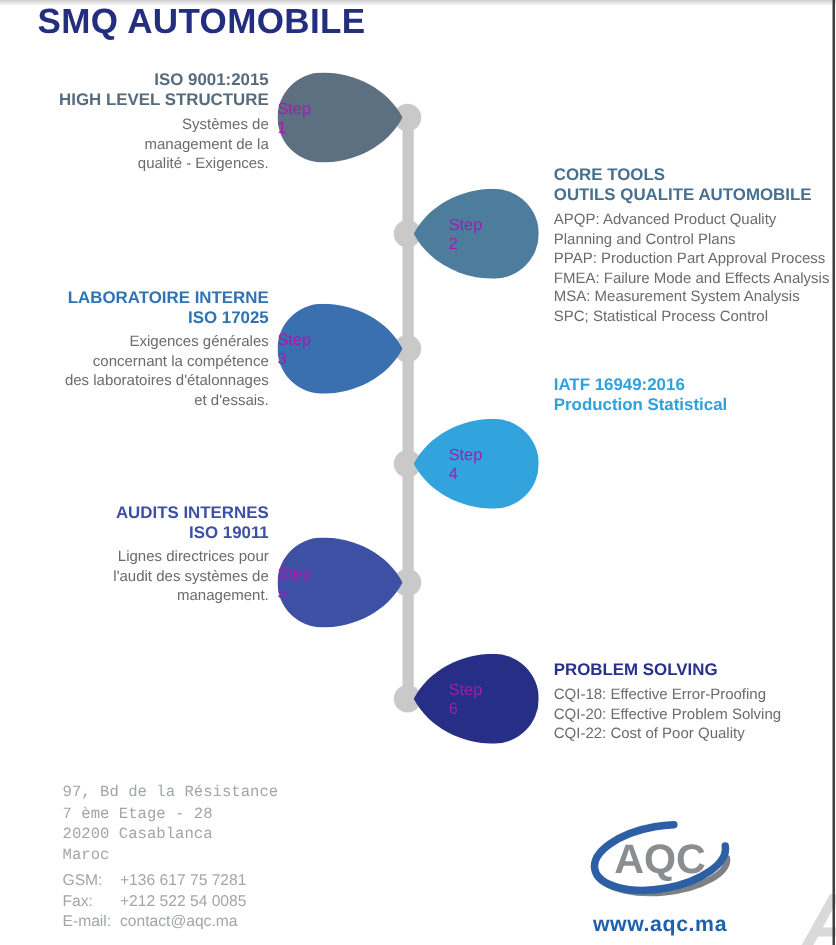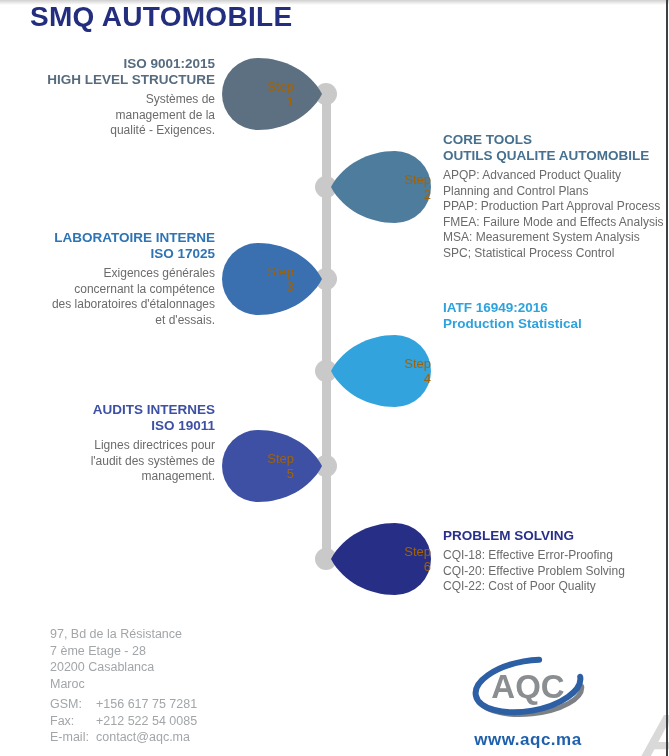--- a/index.html
+++ b/index.html
@@ -23,39 +23,39 @@
 
   
   .drop { position:absolute; width:100px; height:72px; }
   .drop svg { width:100%; height:100%; display:block; }
   .drop path { fill:var(--drop-color,#888); }
   .drop.flip svg { transform:scaleX(-1); }
   .drop-1{left:222px; top:58px} .drop-2{left:331px; top:151px}
   .drop-3{left:222px; top:243px} .drop-4{left:331px; top:335px}
   .drop-5{left:222px; top:430px} .drop-6{left:331px; top:523px}
   .drop-label { position:absolute; top:0; width:72px; height:72px; display:flex;
-    flex-direction:column; align-items:flex-end; justify-content:center;
-    color:#a16207; font-size:13px; line-height:15px; }
+    flex-direction:column; align-items:flex-start; justify-content:center;
+    color:#a21caf; font-size:13px; line-height:15px; }
   .drop.point-right .drop-label { left:0; }
   .drop.flip .drop-label { right:0; }
 
   
   .step-text { position:absolute; }
   .step-heading { font-weight:bold; font-size:13.5px; line-height:16px;
     white-space:pre-line; color:var(--heading-color,#444); }
   .step-body { margin-top:4px; font-size:12px; line-height:15.5px;
     white-space:pre; color:#6b6b6b; }
   .left-col { right:454px; width:215px; text-align:right; }
   .right-col { left:443px; }
   .text-1{top:56px} .text-2{top:132px} .text-3{top:230px}
   .text-4{top:300px} .text-5{top:402px} .text-6{top:528px}
 
   
   .contact { position:absolute; left:50px; top:626px; color:#a2a6a9; font-size:12.5px; }
-  .address { white-space:pre-line; line-height:16.5px; }
+  .address { white-space:pre-line; line-height:16.5px;font-family:Liberation Mono, monospace; }
   .c-rows { margin-top:4px; }
   .c-row { display:flex; line-height:16.5px; }
   .c-label { width:46px; }
 
   
   .logo { position:absolute; left:466px; top:654px; width:124px; text-align:center; }
   .logo svg { display:block; }
   .logo-url { margin-top:2px; font-size:17px; font-weight:bold; color:#1f60ad;
     letter-spacing:0.5px; }
 
@@ -179,21 +179,21 @@
   </div>
 
   <div class="contact">
     <div class="address">97, Bd de la Résistance
 7 ème Etage - 28
 20200 Casablanca
 Maroc</div>
     <div class="c-rows">
       <div class="c-row">
         <span class="c-label">GSM:</span>
-        <span class="c-value">+156 617 75 7281</span>
+        <span class="c-value">+136 617 75 7281</span>
       </div>
       <div class="c-row">
         <span class="c-label">Fax:</span>
         <span class="c-value">+212 522 54 0085</span>
       </div>
       <div class="c-row">
         <span class="c-label">E-mail:</span>
         <span class="c-value">contact@aqc.ma</span>
       </div>
     </div>

